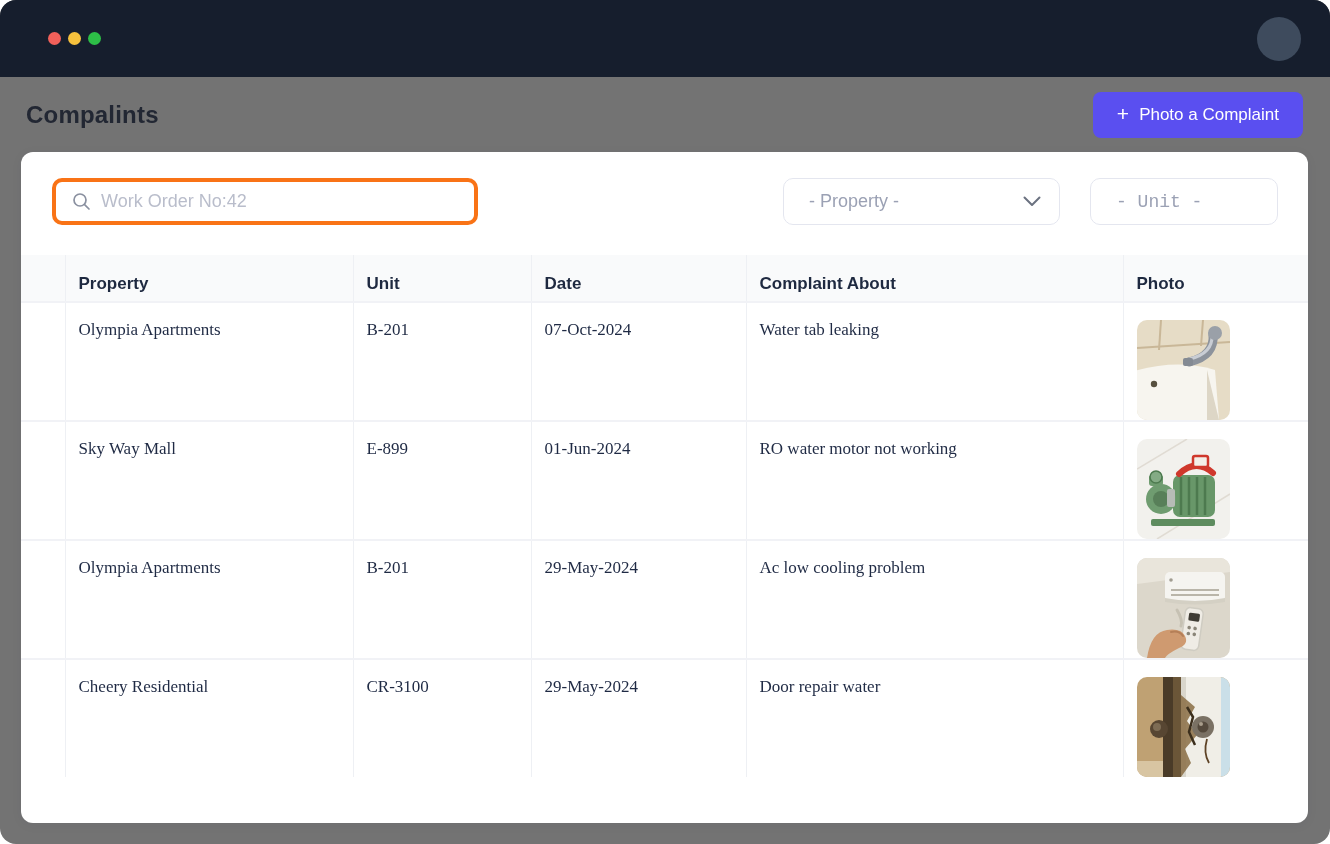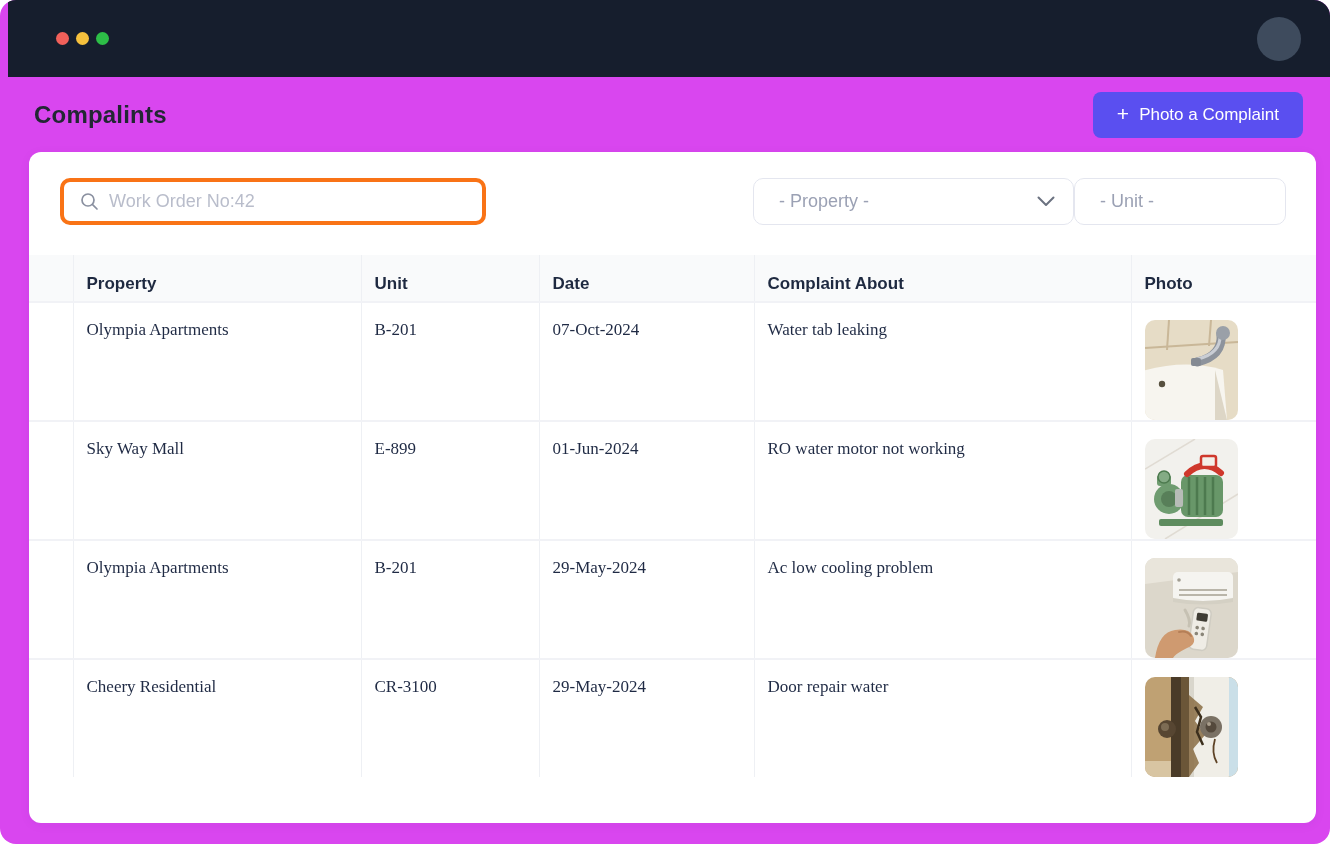--- a/index.html
+++ b/index.html
@@ -3,25 +3,24 @@
 <meta charset="utf-8">
 <style>
   * { box-sizing: border-box; margin: 0; padding: 0; }
   html, body { width: 1330px; height: 844px; overflow: hidden; }
   body {
     font-family: "Liberation Sans", sans-serif;
     background: #ffffff;
   }
   .window {
     width: 1330px; height: 844px;
-    background: #d946ef;
+    background: #737373;
     border-radius: 16px;
     overflow: hidden;
     position: relative;
-    padding-left: 8px;
   }
   
   .titlebar {
     height: 77px;
     background: #161e2d;
     display: flex;
     align-items: center;
     justify-content: space-between;
     padding: 0 29px 0 48px;
   }
@@ -128,22 +127,22 @@
     border-radius: 10px;
     display: flex;
     align-items: center;
     justify-content: space-between;
     padding: 0 18px 0 25px;
     font-size: 18px;
     color: #9ba1b4;
     cursor: pointer;
     background: #ffffff;
   }
-  .dropdown.property { width: 321px; }
-  .dropdown.unit { width: 212px; }
+  .dropdown.property { width: 277px; margin-right: 30px; }
+  .dropdown.unit { width: 188px; font-family: Liberation Mono, monospace; }
   
   table.complaints {
     width: 1287px;
     border-collapse: collapse;
     table-layout: fixed;
   }
   table.complaints th, table.complaints td {
     border-left: 1px solid #eef0f4;
     vertical-align: top;
     text-align: left;

